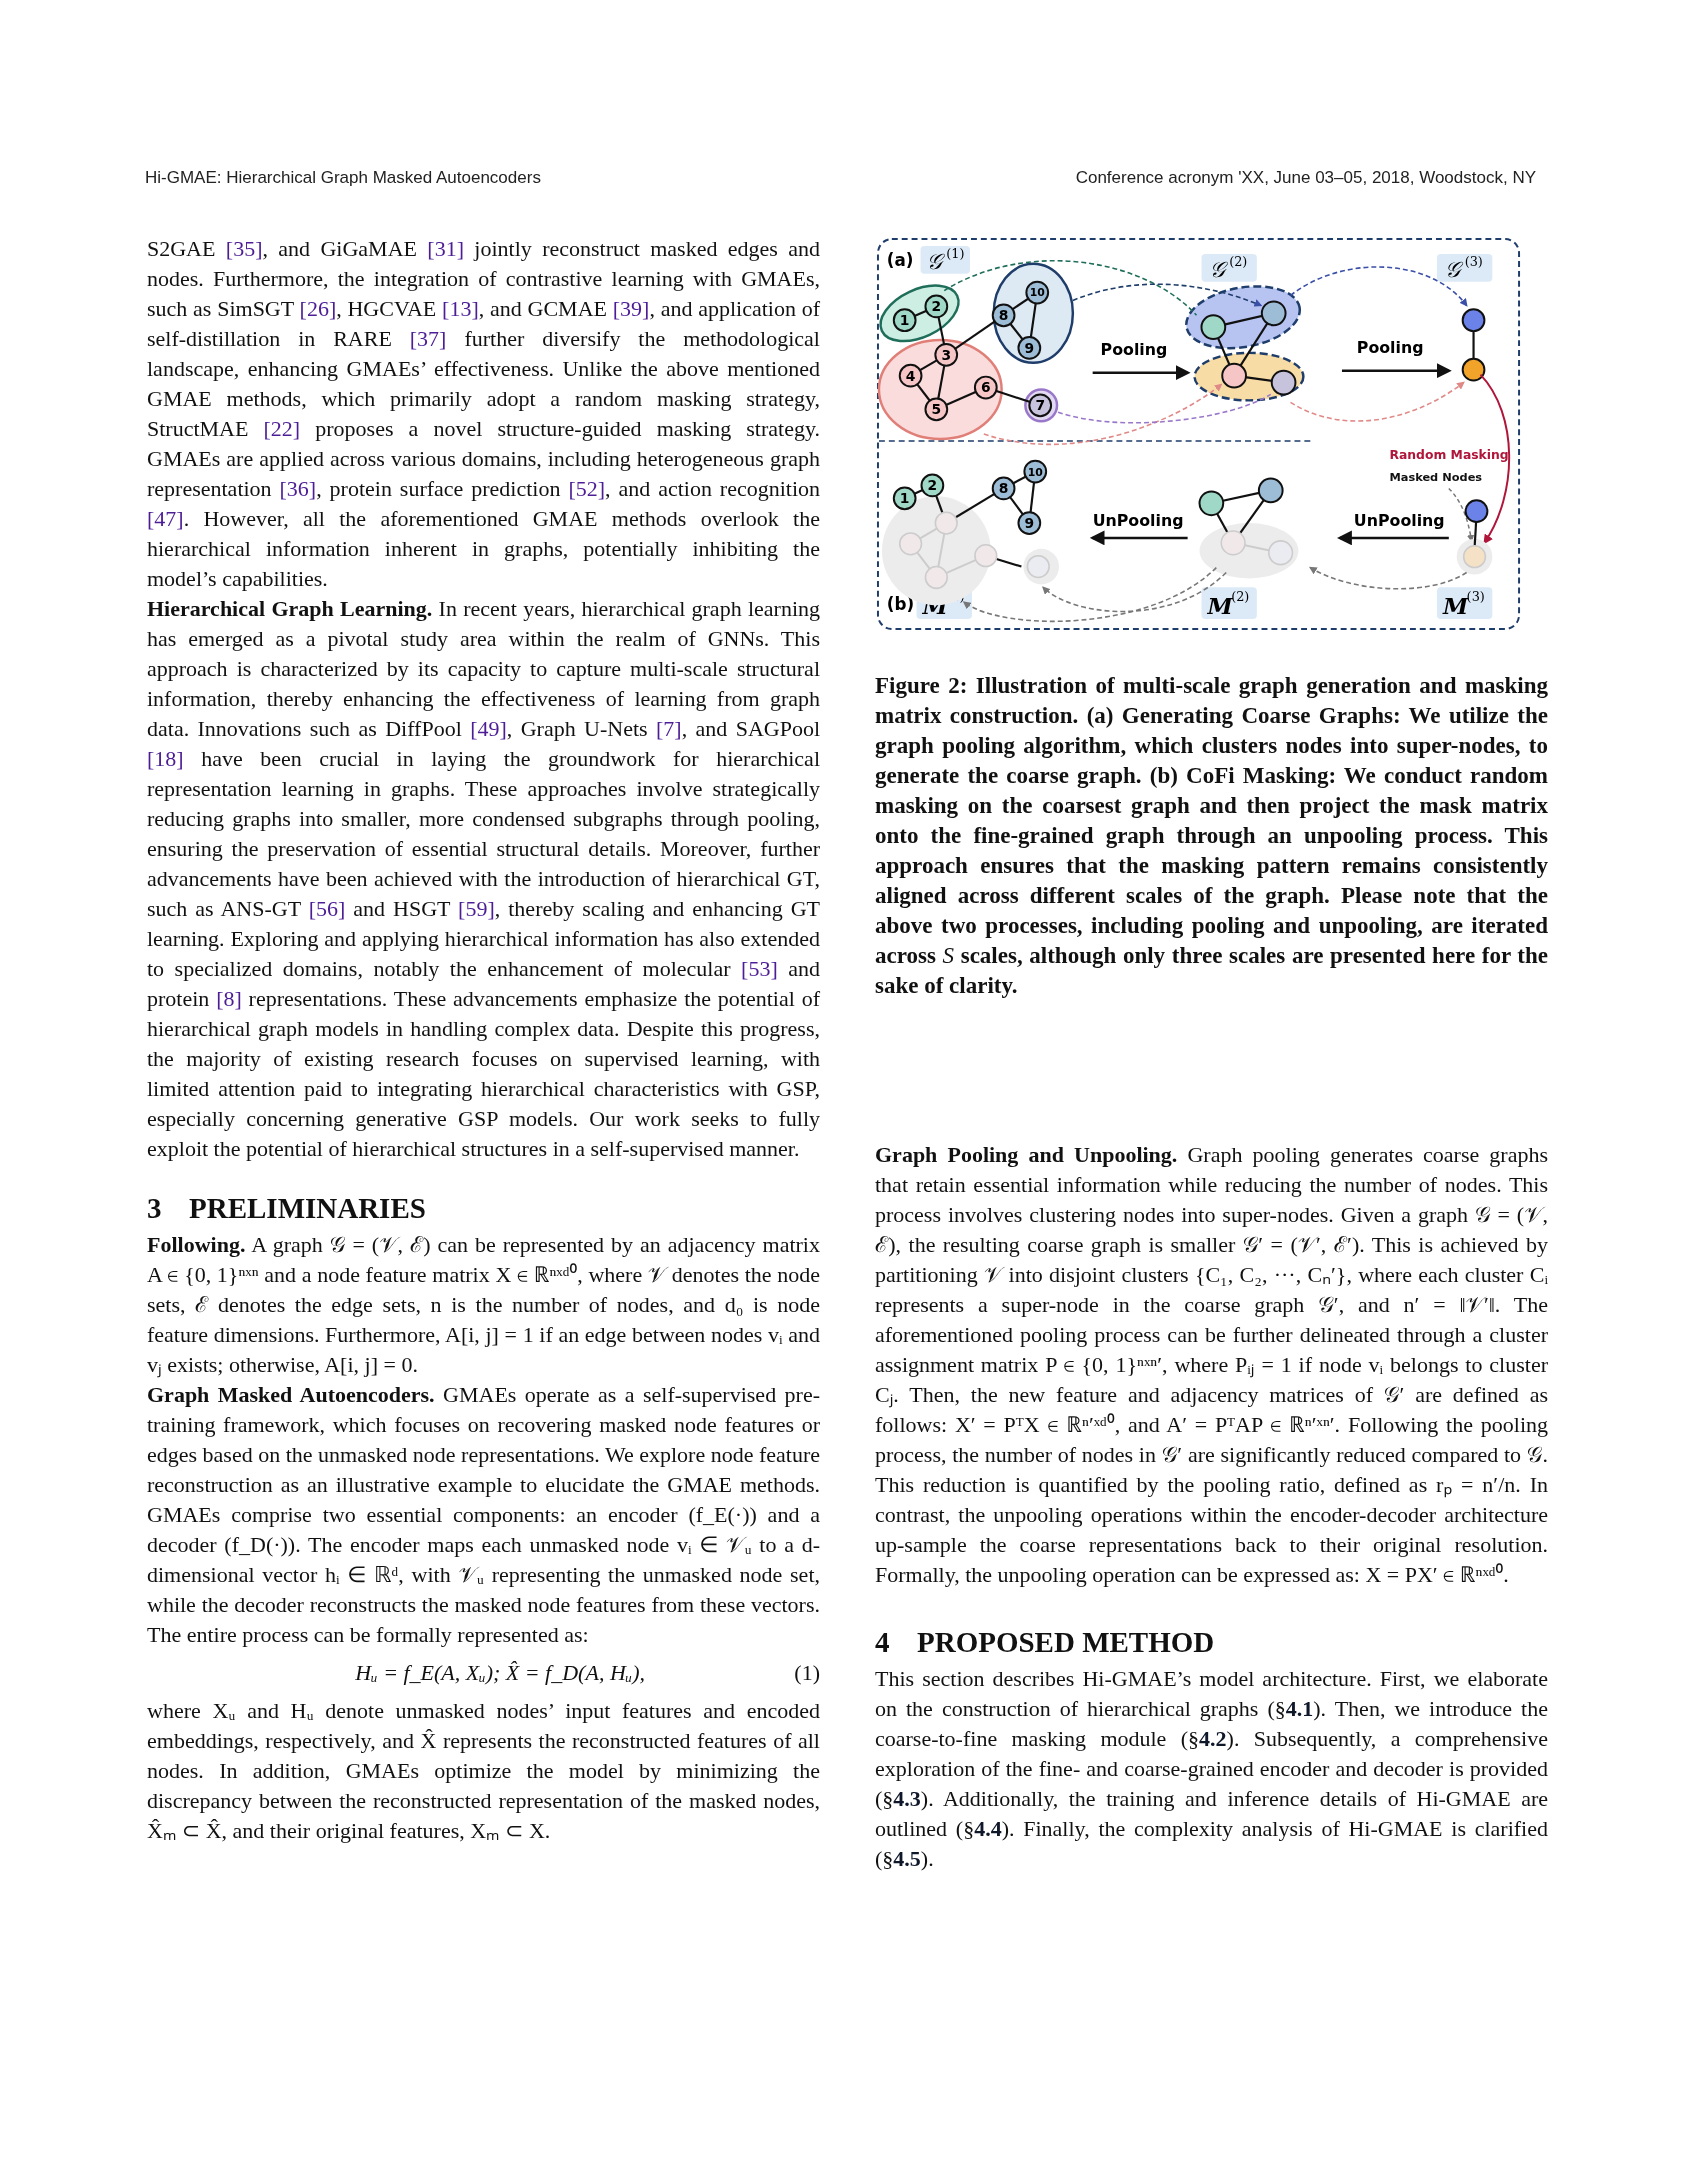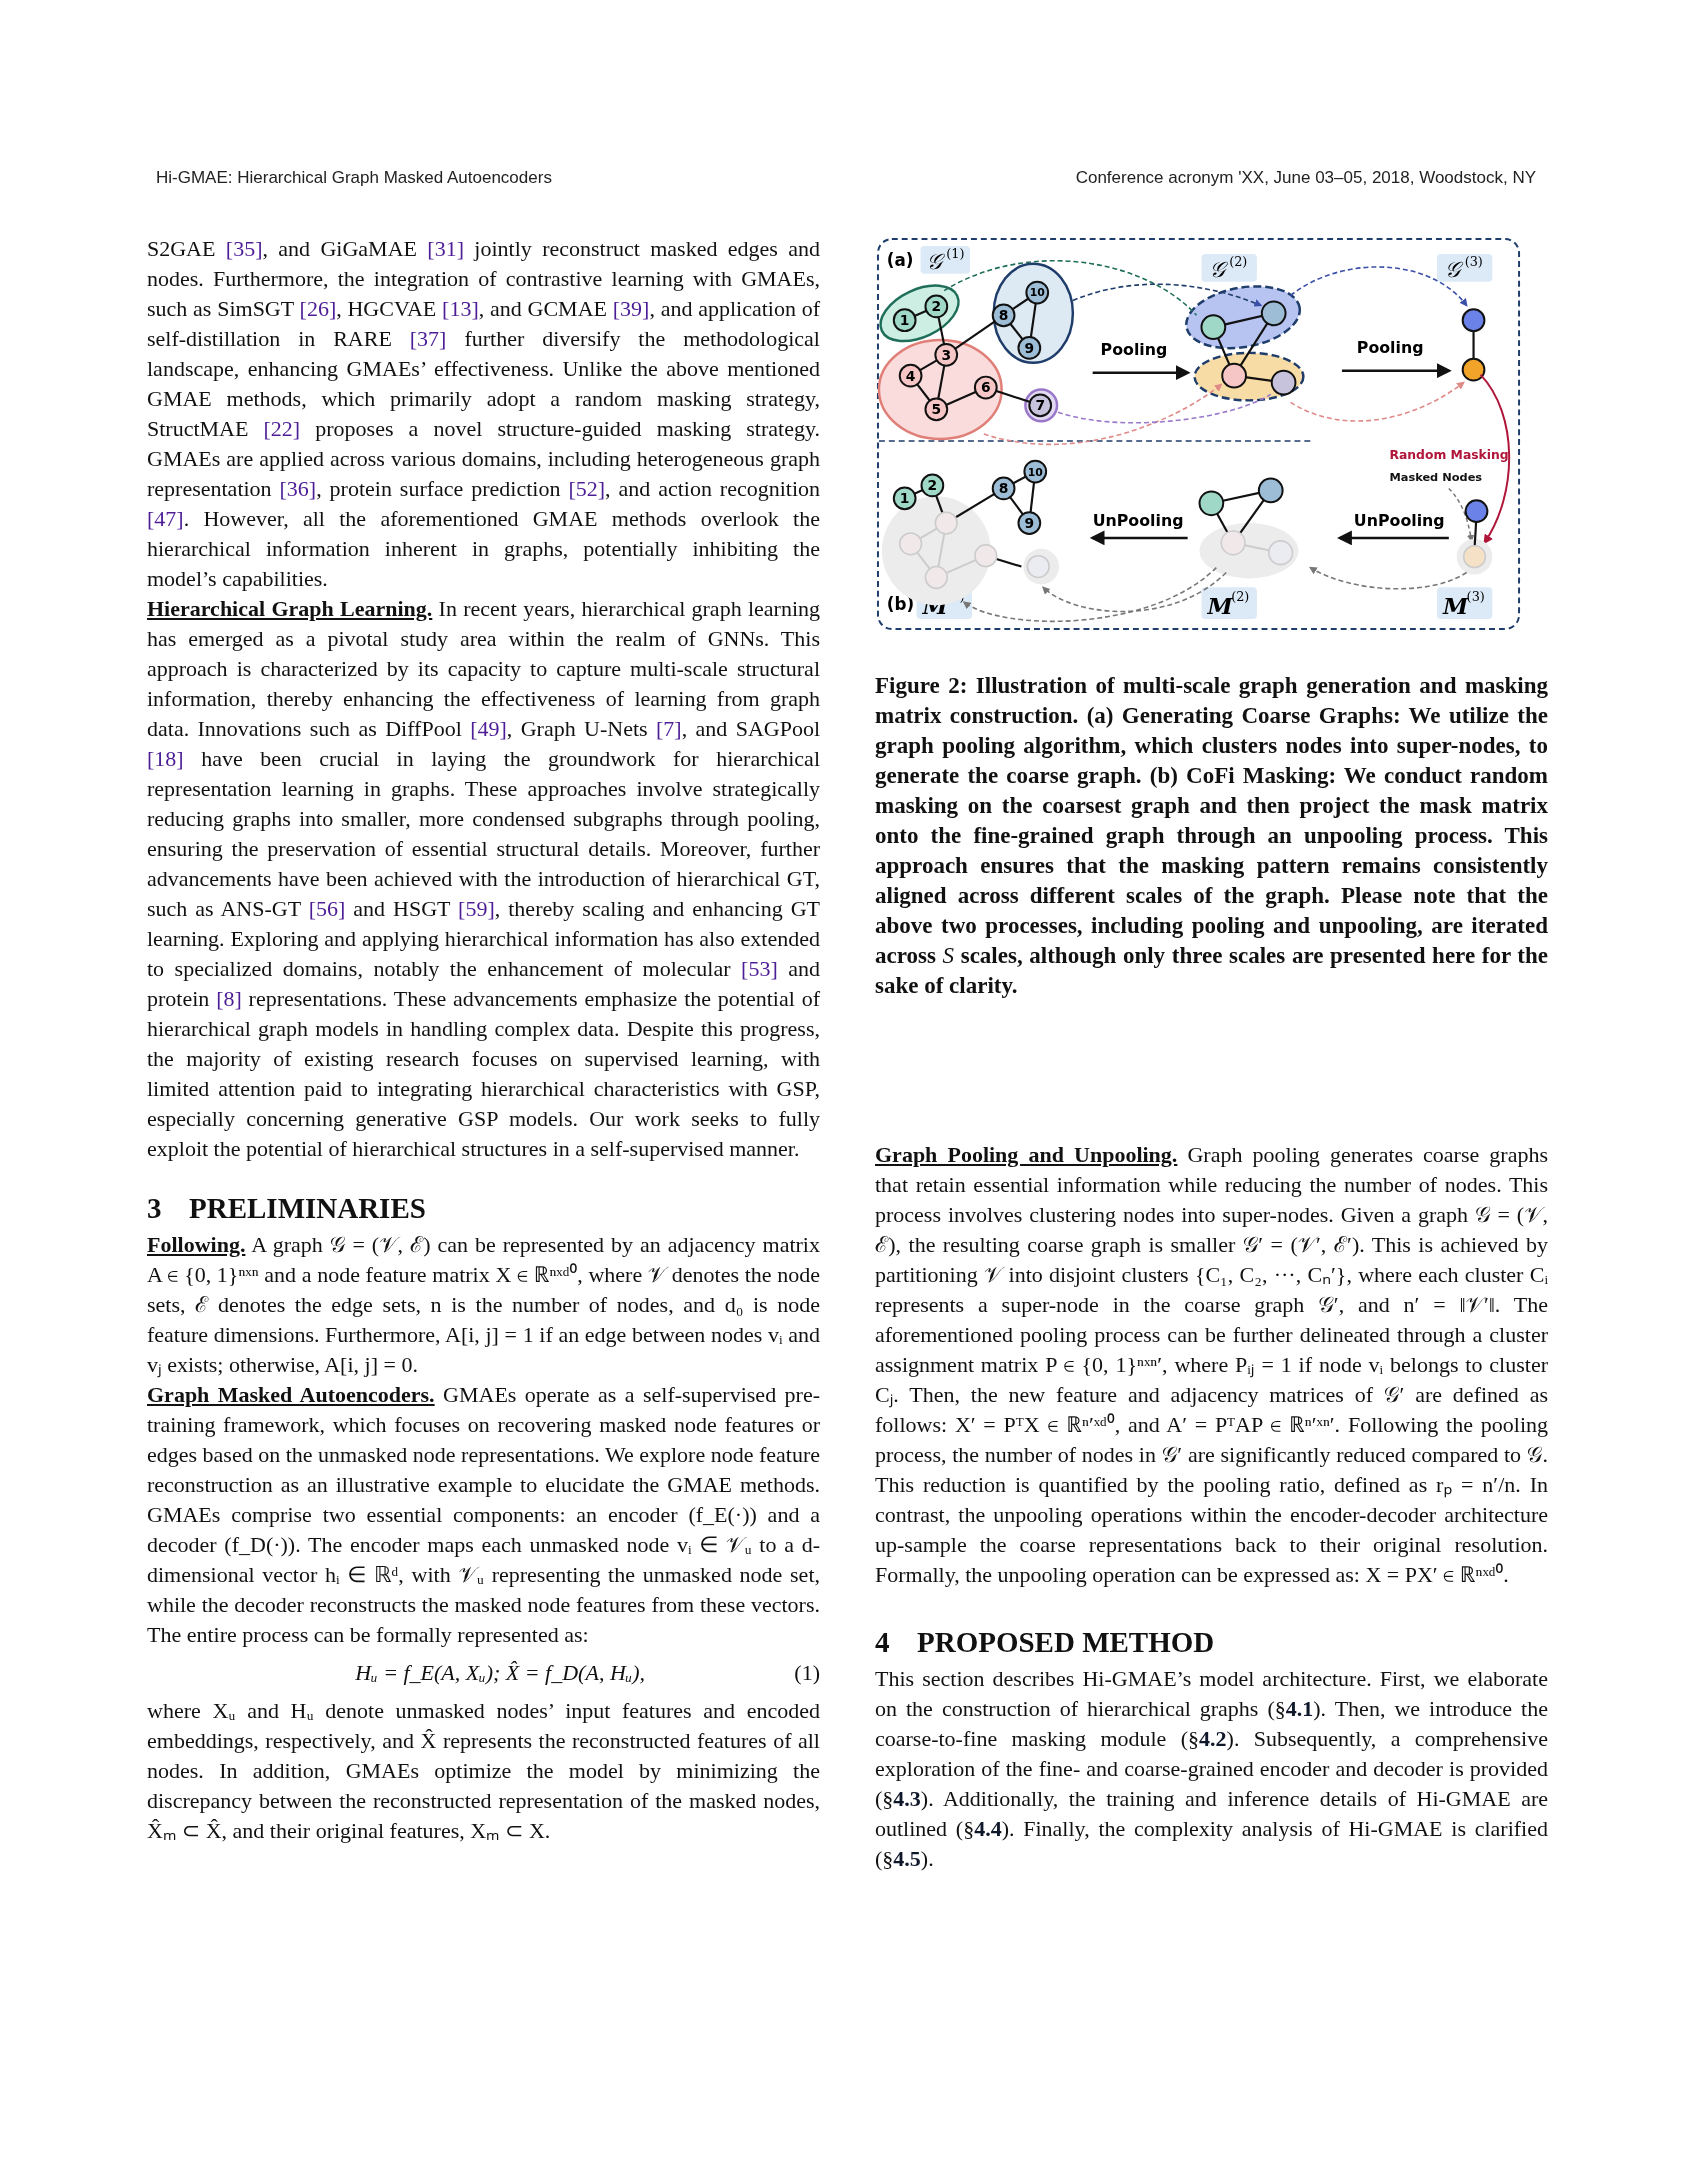--- a/index.html
+++ b/index.html
@@ -1,24 +1,24 @@
 <!DOCTYPE html>
 <html><head>
 <meta charset="utf-8">
 <style>
   html, body { margin:0; padding:0; background:#ffffff; }
   body { width:1683px; height:2178px; position:relative; overflow:hidden; color:#111; }
   .hdr { position:absolute; top:168px; font-family:"Liberation Sans", sans-serif; font-size:17px; color:#222; }
-  .hdr.left { left:156px; }
+  .hdr.left { left:145px; }
   .hdr.right { right:147px; }
   .col { position:absolute; top:234px; width:673px; font-family:"Liberation Serif", serif; font-size:22px; line-height:30px; text-align:justify; }
   .col.left { left:147px; }
   .col.right { left:875px; }
   .col p { margin:0; }
-  .b { font-weight:bold;text-decoration:underline; }
+  .b { font-weight:bold; }
   .cite { color:#4c1d95; }
   .sec { color:#0f172a; font-weight:bold; }
   h2 { font-family:"Liberation Serif", serif; font-size:29px; font-weight:bold; margin:26px 0 4px 0; line-height:36px; }
   h2 .num { display:inline-block; width:42px; }
   .eq { display:flex; justify-content:space-between; align-items:center; margin:8px 0 8px 0; font-style:italic; }
   .eq .body { flex:1; text-align:center; padding-left:59px; }
   .eq .no { font-style:normal; }
   .figure { position:absolute; left:875px; top:236px; width:649px; height:398px; }
   .caption { position:absolute; left:875px; top:671px; width:673px; font-family:"Liberation Serif", serif; font-weight:bold; font-size:23px; line-height:30px; text-align:justify; }
   .caption i { font-weight:normal; }

